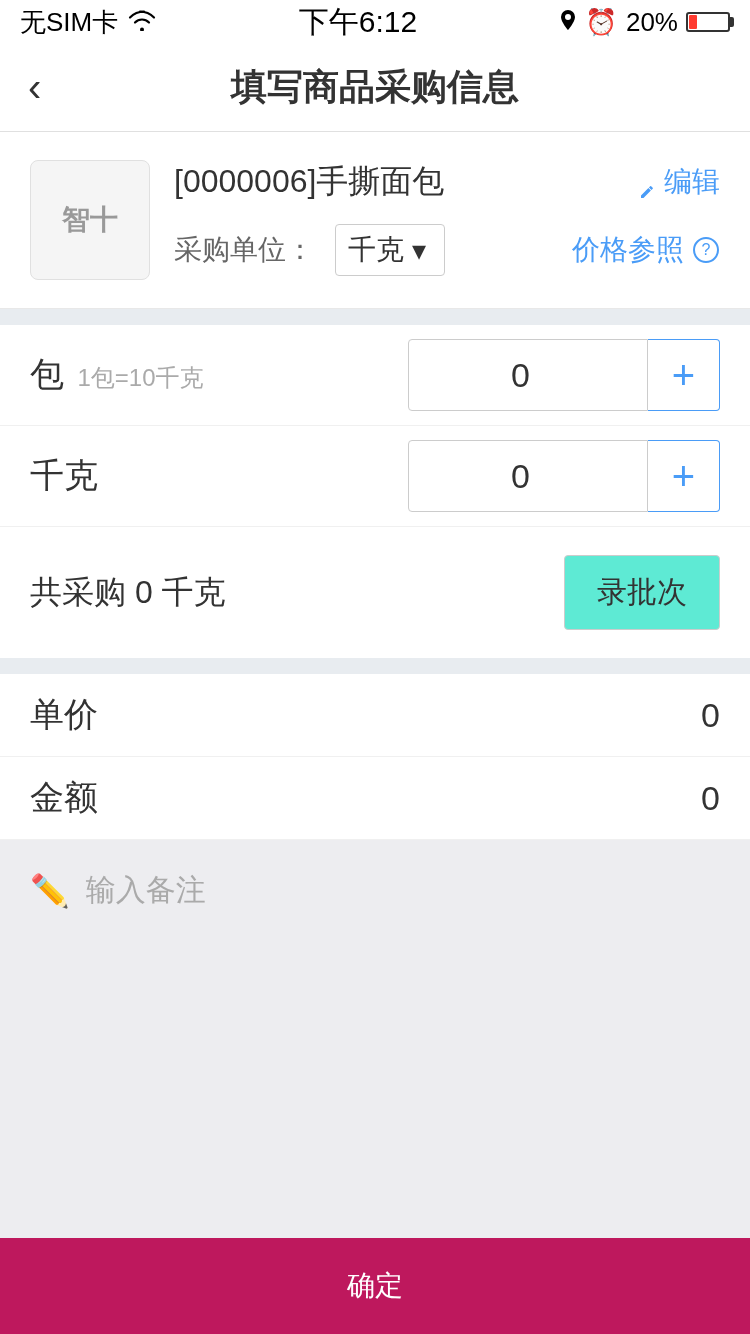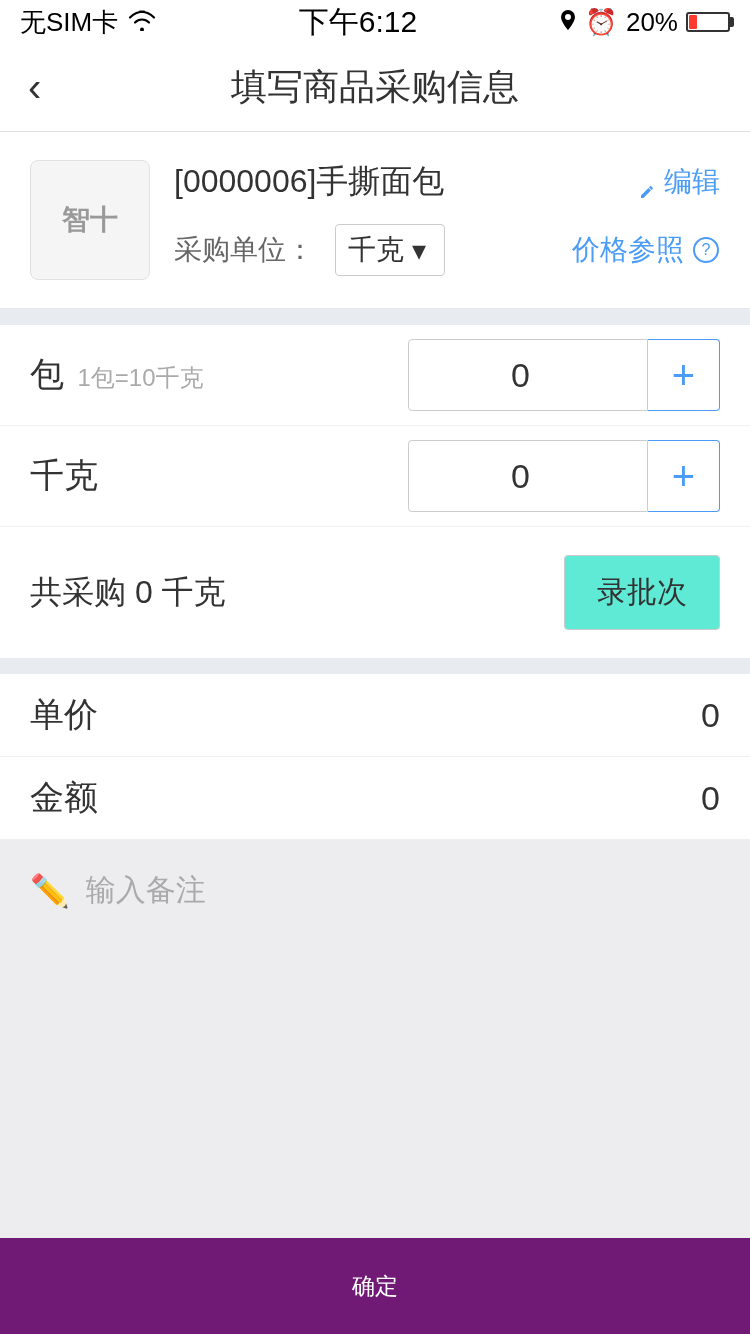--- a/index.html
+++ b/index.html
@@ -83,21 +83,21 @@
     }
     .nav-back {
       position: absolute;
       left: 28px;
       font-size: 40px;
       color: #333;
       cursor: pointer;
     }
     .nav-title {
       font-size: 36px;
-      font-weight: 400;
+      font-weight: 700;
       color: #333;
     }
 
     
     .product-card {
       background: #fff;
       margin-top: 0;
       padding: 28px 30px;
       display: flex;
       align-items: flex-start;
@@ -295,23 +295,23 @@
       background: #ededf0;
     }
 
     
     .confirm-btn {
       position: fixed;
       bottom: 0;
       left: 0;
       width: 750px;
       height: 96px;
-      background: #701a75;
+      background: #be185d;
       color: #fff;
-      font-size: 23px;
+      font-size: 28px;
       display: flex;
       align-items: center;
       justify-content: center;
       cursor: pointer;
       border: none;
     }
   </style>
 </head>
 <body>
 

